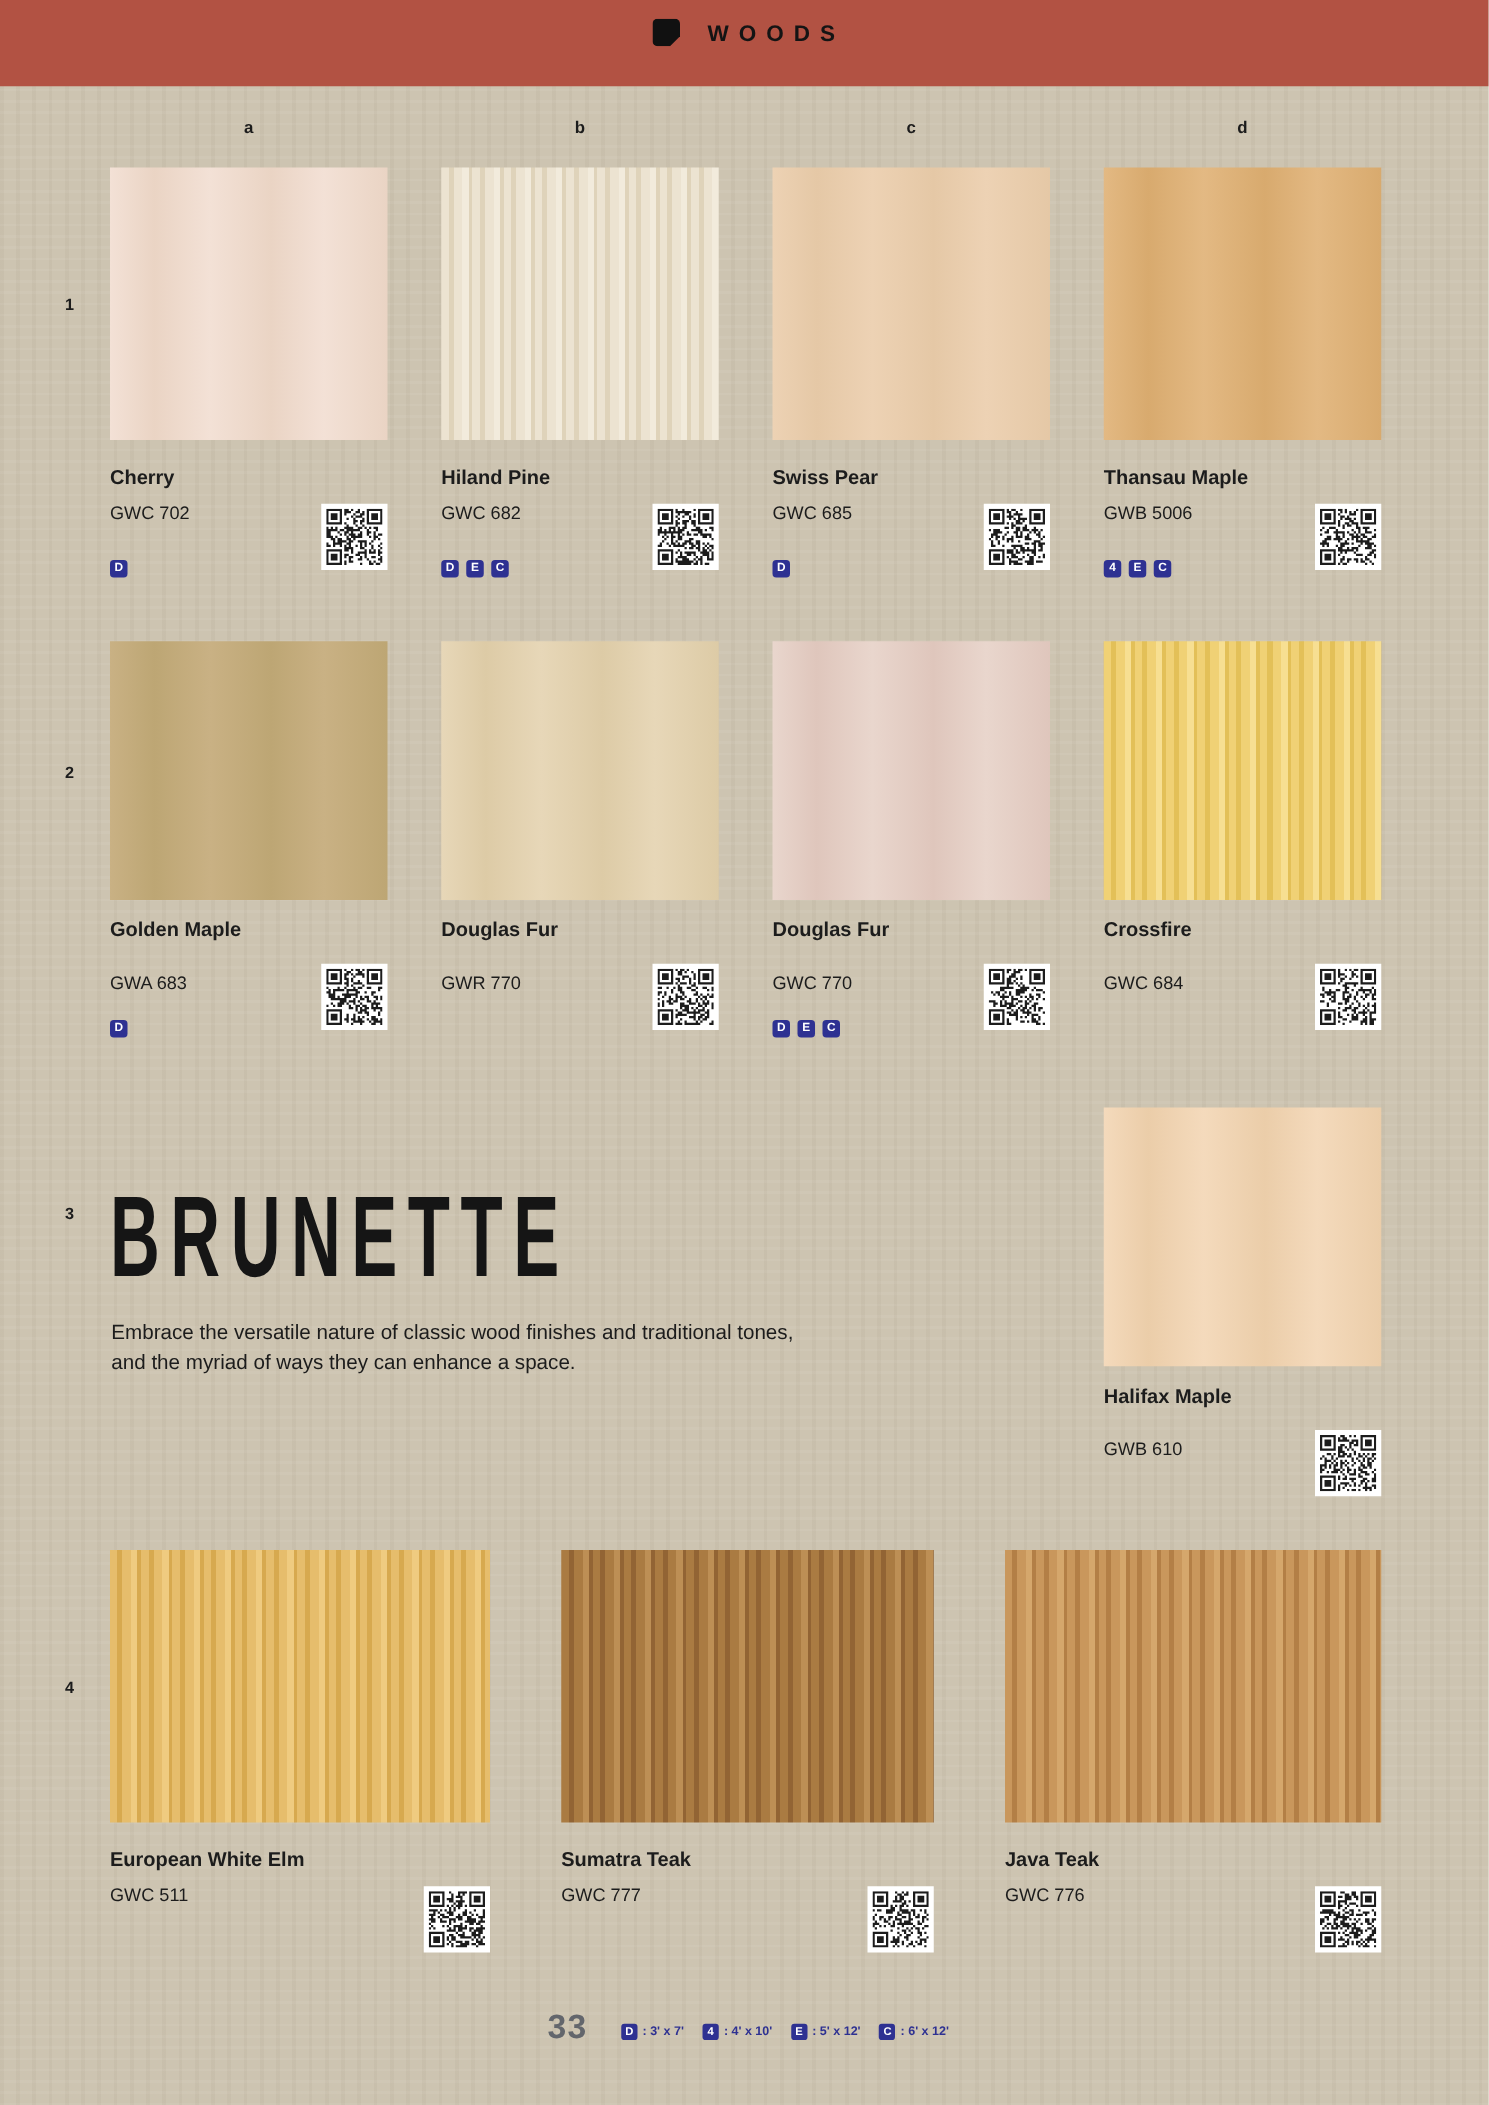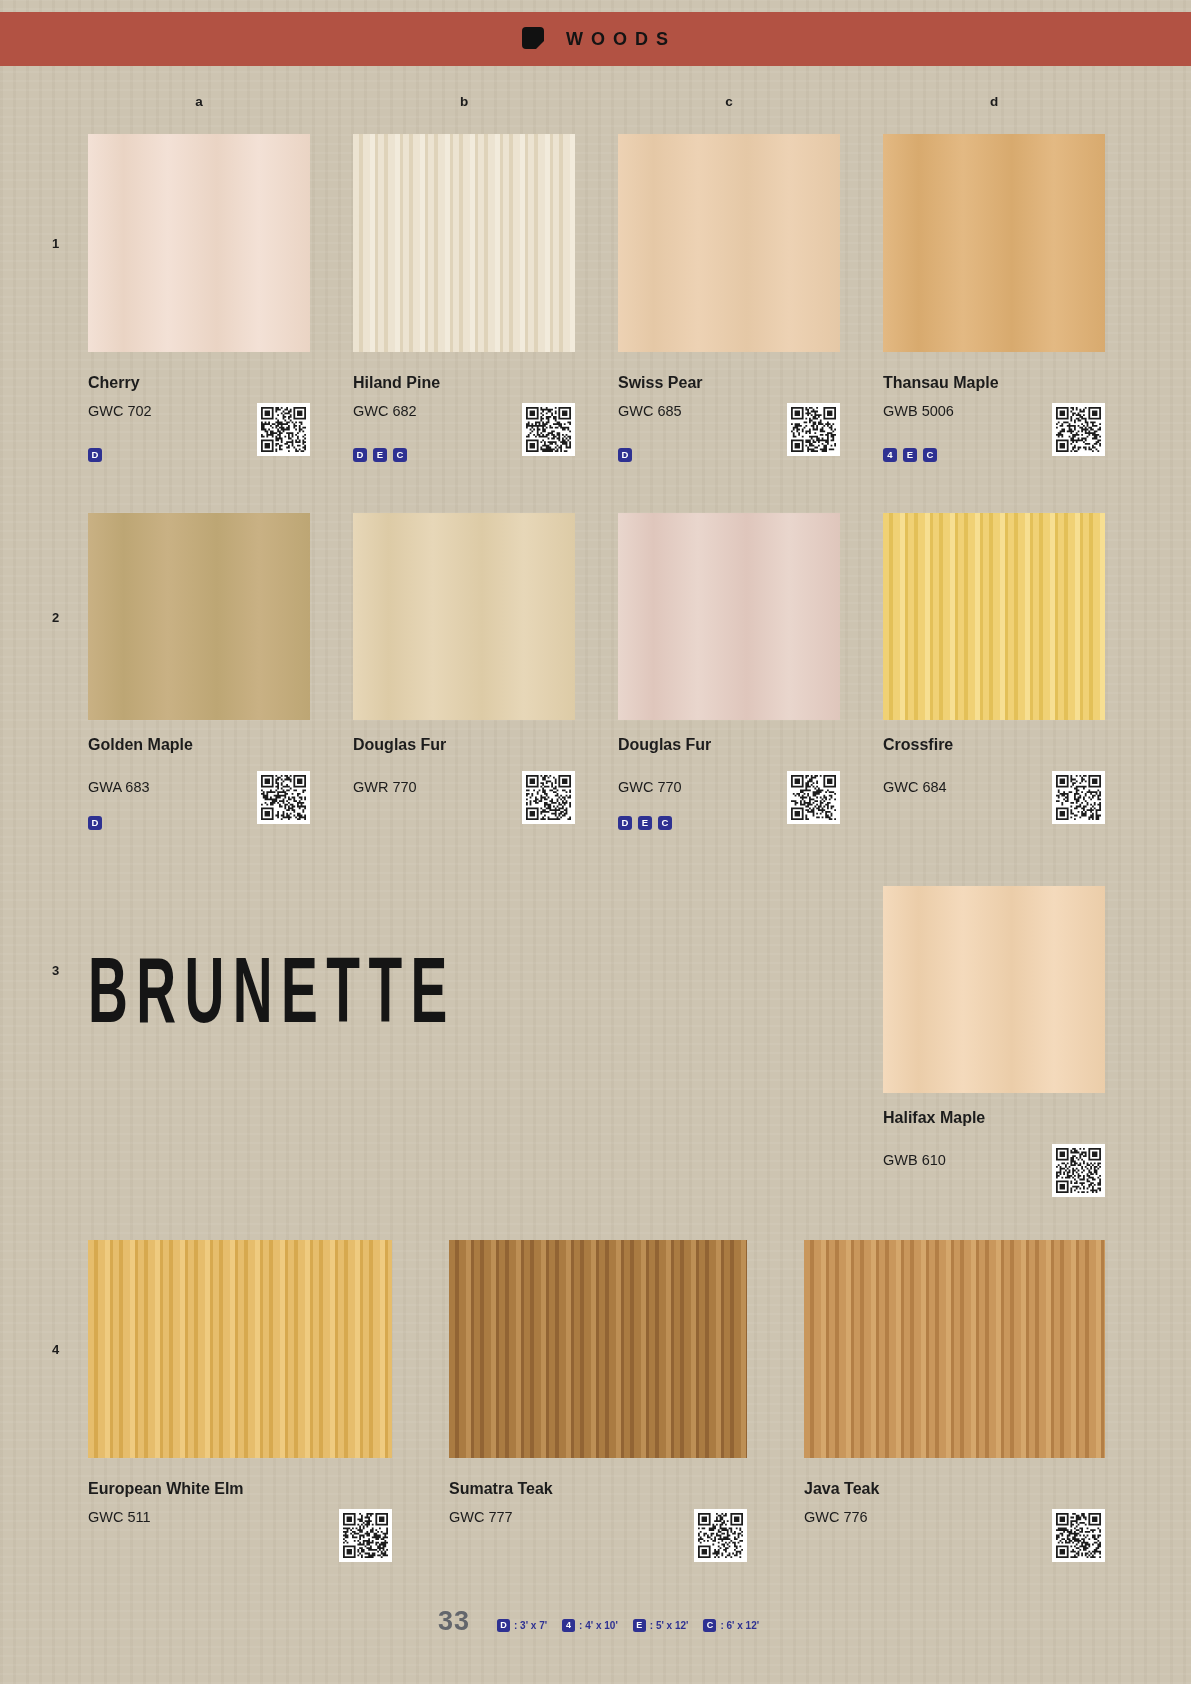--- a/index.html
+++ b/index.html
@@ -4,21 +4,21 @@
 <style>
   html,body{margin:0;padding:0}
   .page{
     position:relative;width:1191px;height:1684px;overflow:hidden;
     background-color:var(--paper,#cdc4b1);
     background-image:
       repeating-linear-gradient(0deg, rgba(255,255,255,.05) 0 2px, rgba(0,0,0,0) 2px 9px),
       repeating-linear-gradient(90deg, rgba(110,95,70,.05) 0 3px, rgba(0,0,0,0) 3px 13px);
     font-family:"Liberation Sans",sans-serif;color:var(--ink,#1c1c1c);
   }
-  .topbar{position:absolute;left:0;top:0;width:100%;height:54px;background:var(--bar,#b25243);margin-top:12px;}
+  .topbar{position:absolute;left:0;top:0;width:100%;height:69px;background:var(--bar,#b25243);}
   .topbar .mark{position:absolute;left:522px;top:15px;width:22px;height:22px}
   .topbar .title{position:absolute;left:566px;top:17px;font-size:18px;font-weight:700;letter-spacing:8px;color:#141414}
 
   .colletter{position:absolute;top:94px;width:20px;text-align:center;font-size:13.5px;font-weight:700}
   .rownum{position:absolute;left:52px;width:16px;text-align:left;font-size:13px;font-weight:600}
 
   .card{position:absolute;width:222px}
   .swatch{position:absolute;left:0;top:0;width:100%}
   .grain-soft{background:linear-gradient(90deg,var(--c1) 0%,var(--c2) 16%,var(--c1) 36%,var(--c2) 58%,var(--c1) 77%,var(--c2) 100%)}
   .grain-strong{background:repeating-linear-gradient(90deg,var(--c1) 0 6px,var(--c2) 6px 10px,var(--c1) 10px 17px,var(--c3,var(--c2)) 17px 22px,var(--c2) 22px 25px)}
@@ -187,20 +187,22 @@
         <svg class="qr" viewBox="0 0 25 25">
           <path d="M0 0h7v7h-7z M1 1v5h5v-5zM18 0h7v7h-7z M19 1v5h5v-5zM0 18h7v7h-7z M1 19v5h5v-5z" fill="#1c1c1c" fill-rule="evenodd"></path>
           <path d="M2 2h3v3h-3zM20 2h3v3h-3zM2 20h3v3h-3z" fill="#1c1c1c"></path>
           <path d="M8 0h1v1h-1zM11 0h1v1h-1zM13 0h1v1h-1zM15 0h1v1h-1zM16 0h1v1h-1zM8 1h1v1h-1zM14 1h1v1h-1zM8 2h1v1h-1zM9 2h1v1h-1zM10 2h1v1h-1zM14 2h1v1h-1zM15 2h1v1h-1zM8 3h1v1h-1zM11 3h1v1h-1zM14 3h1v1h-1zM16 3h1v1h-1zM9 4h1v1h-1zM10 4h1v1h-1zM13 4h1v1h-1zM9 5h1v1h-1zM8 6h1v1h-1zM11 6h1v1h-1zM12 6h1v1h-1zM13 6h1v1h-1zM14 6h1v1h-1zM15 6h1v1h-1zM16 6h1v1h-1zM10 7h1v1h-1zM11 7h1v1h-1zM15 7h1v1h-1zM1 8h1v1h-1zM11 8h1v1h-1zM12 8h1v1h-1zM18 8h1v1h-1zM23 8h1v1h-1zM1 9h1v1h-1zM4 9h1v1h-1zM7 9h1v1h-1zM8 9h1v1h-1zM11 9h1v1h-1zM14 9h1v1h-1zM17 9h1v1h-1zM18 9h1v1h-1zM19 9h1v1h-1zM20 9h1v1h-1zM21 9h1v1h-1zM22 9h1v1h-1zM24 9h1v1h-1zM2 10h1v1h-1zM3 10h1v1h-1zM4 10h1v1h-1zM5 10h1v1h-1zM6 10h1v1h-1zM10 10h1v1h-1zM11 10h1v1h-1zM12 10h1v1h-1zM16 10h1v1h-1zM19 10h1v1h-1zM22 10h1v1h-1zM24 10h1v1h-1zM0 11h1v1h-1zM1 11h1v1h-1zM3 11h1v1h-1zM4 11h1v1h-1zM6 11h1v1h-1zM10 11h1v1h-1zM13 11h1v1h-1zM16 11h1v1h-1zM20 11h1v1h-1zM21 11h1v1h-1zM23 11h1v1h-1zM24 11h1v1h-1zM1 12h1v1h-1zM5 12h1v1h-1zM6 12h1v1h-1zM10 12h1v1h-1zM12 12h1v1h-1zM13 12h1v1h-1zM15 12h1v1h-1zM18 12h1v1h-1zM20 12h1v1h-1zM23 12h1v1h-1zM4 13h1v1h-1zM6 13h1v1h-1zM10 13h1v1h-1zM11 13h1v1h-1zM12 13h1v1h-1zM15 13h1v1h-1zM19 13h1v1h-1zM23 13h1v1h-1zM24 13h1v1h-1zM0 14h1v1h-1zM1 14h1v1h-1zM5 14h1v1h-1zM6 14h1v1h-1zM11 14h1v1h-1zM12 14h1v1h-1zM16 14h1v1h-1zM3 15h1v1h-1zM8 15h1v1h-1zM9 15h1v1h-1zM11 15h1v1h-1zM14 15h1v1h-1zM17 15h1v1h-1zM21 15h1v1h-1zM24 15h1v1h-1zM3 16h1v1h-1zM13 16h1v1h-1zM17 16h1v1h-1zM19 16h1v1h-1zM21 16h1v1h-1zM23 16h1v1h-1zM24 16h1v1h-1zM8 17h1v1h-1zM11 17h1v1h-1zM12 17h1v1h-1zM13 17h1v1h-1zM15 17h1v1h-1zM16 17h1v1h-1zM20 17h1v1h-1zM24 17h1v1h-1zM10 18h1v1h-1zM11 18h1v1h-1zM14 18h1v1h-1zM15 18h1v1h-1zM19 18h1v1h-1zM21 18h1v1h-1zM24 18h1v1h-1zM8 19h1v1h-1zM15 19h1v1h-1zM17 19h1v1h-1zM18 19h1v1h-1zM19 19h1v1h-1zM20 19h1v1h-1zM22 19h1v1h-1zM23 19h1v1h-1zM24 19h1v1h-1zM8 20h1v1h-1zM12 20h1v1h-1zM14 20h1v1h-1zM16 20h1v1h-1zM19 20h1v1h-1zM22 20h1v1h-1zM8 21h1v1h-1zM9 21h1v1h-1zM14 21h1v1h-1zM15 21h1v1h-1zM16 21h1v1h-1zM20 21h1v1h-1zM22 21h1v1h-1zM10 22h1v1h-1zM11 22h1v1h-1zM14 22h1v1h-1zM15 22h1v1h-1zM16 22h1v1h-1zM19 22h1v1h-1zM20 22h1v1h-1zM22 22h1v1h-1zM23 22h1v1h-1zM24 22h1v1h-1zM8 23h1v1h-1zM13 23h1v1h-1zM18 23h1v1h-1zM19 23h1v1h-1zM20 23h1v1h-1zM22 23h1v1h-1zM23 23h1v1h-1zM10 24h1v1h-1zM18 24h1v1h-1zM20 24h1v1h-1zM22 24h1v1h-1zM23 24h1v1h-1z" fill="#1c1c1c"></path>
         </svg>
       </div>
   </div>
 
   <div class="brunette">BRUNETTE</div>
   <div class="section-desc">
+    <div>Embrace the versatile nature of classic wood finishes and traditional tones,</div>
+    <div>and the myriad of ways they can enhance a space.</div>
   </div>
 
   <div class="card r23" style="left:883px;top:886px">
     <div class="swatch grain-soft" style="--c1: #f4dabc; --c2: #ebcda9;"></div>
     <div class="name">Halifax Maple</div>
     <div class="code">GWB 610</div>
     <div class="qr-box">
         <svg class="qr" viewBox="0 0 25 25">
           <path d="M0 0h7v7h-7z M1 1v5h5v-5zM18 0h7v7h-7z M19 1v5h5v-5zM0 18h7v7h-7z M1 19v5h5v-5z" fill="#1c1c1c" fill-rule="evenodd"></path>
           <path d="M2 2h3v3h-3zM20 2h3v3h-3zM2 20h3v3h-3z" fill="#1c1c1c"></path>

